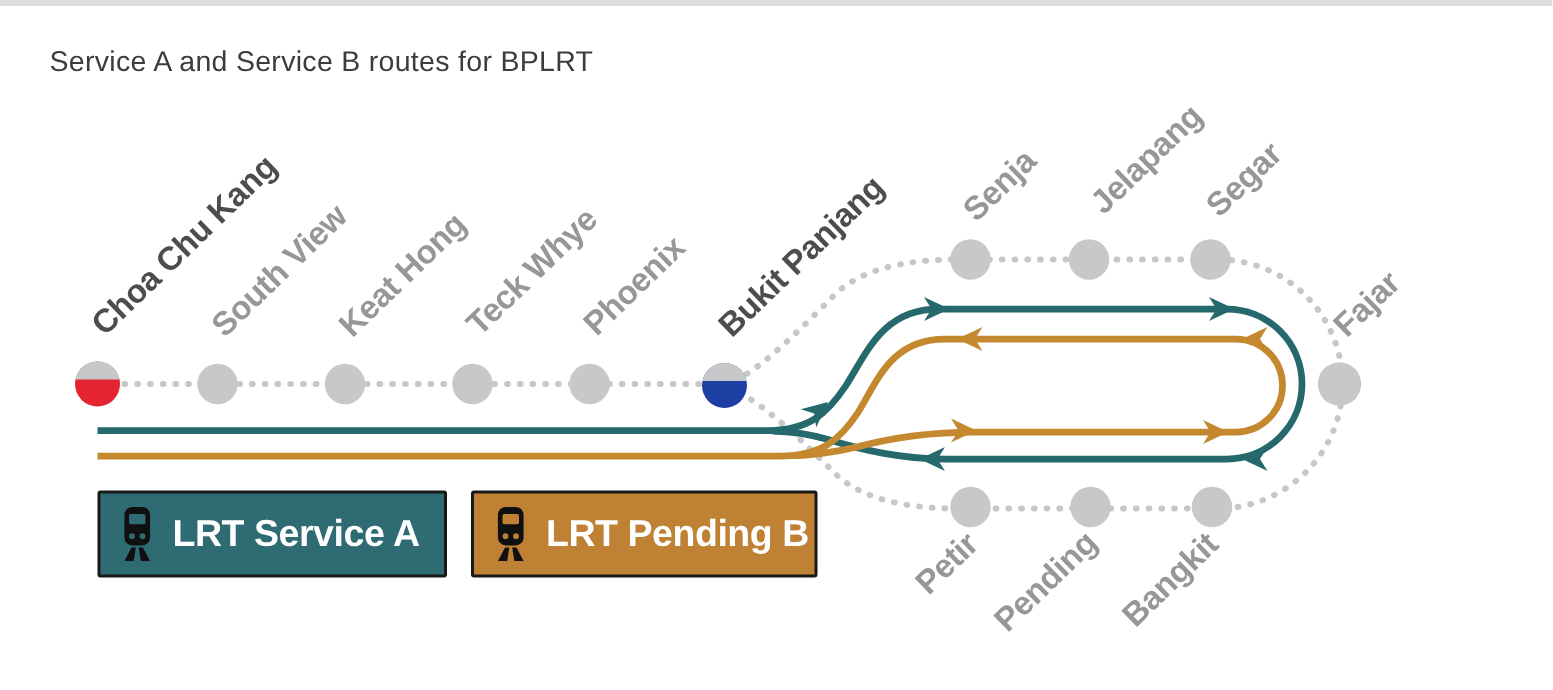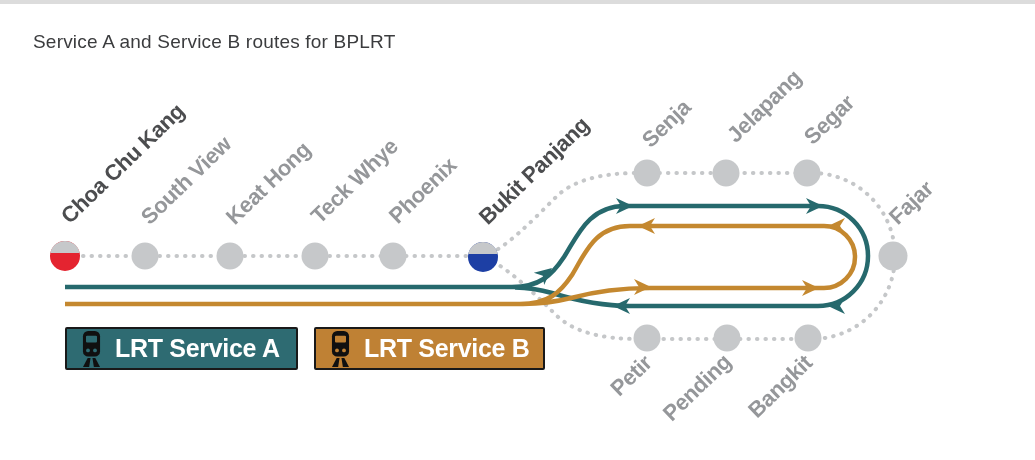--- a/index.html
+++ b/index.html
@@ -27,21 +27,21 @@
   #st-bp{left:492px;top:204px}
   #st-senja{left:655px;top:127px}
   #st-jelapang{left:740px;top:122px}
   #st-segar{left:817px;top:124px}
   #st-fajar{left:902px;top:204px}
   #st-petir{right:396px;top:350px}
   #st-pending{right:316px;top:349px}
   #st-bangkit{right:235px;top:350px}
   
   .legend-box{
-    position:absolute;top:327px;height:43px;box-sizing:border-box;
+    position:absolute;top:327px;height:58px;box-sizing:border-box;
     border:2.5px solid #191919;border-radius:2px;display:flex;align-items:center;
     padding-left:13px;gap:12px;
   }
   #legend-a{left:65px;width:233px;background:#2e6b72;}
   #legend-b{left:314px;width:231px;background:#bf8134;}
   .legend-label{color:#ffffff;font-weight:bold;font-size:25px;letter-spacing:-0.3px;}
   .legend-box svg{flex:0 0 auto;}
   #route-svg{position:absolute;left:0;top:0;}
 </style>
 </head>
@@ -130,15 +130,15 @@
 
   <div class="legend-box" id="legend-b">
     <svg width="23" height="38" viewBox="0 0 24 40">
       <rect x="3" y="1" width="18" height="27" rx="5.5" fill="#101010"></rect>
       <rect x="6.2" y="6" width="11.6" height="7.2" rx="1.2" fill="#bf8134"></rect>
       <circle cx="8.3" cy="21.5" r="2" fill="#bf8134"></circle>
       <circle cx="15.7" cy="21.5" r="2" fill="#bf8134"></circle>
       <path d="M8,29.5 L3,39 L9.5,39 L11,29.5 Z" fill="#101010"></path>
       <path d="M16,29.5 L21,39 L14.5,39 L13,29.5 Z" fill="#101010"></path>
     </svg>
-    <span class="legend-label">LRT Service B</span>
+    <span class="legend-label">LRT Pending B</span>
   </div>
 </div>
 
 </body></html>

